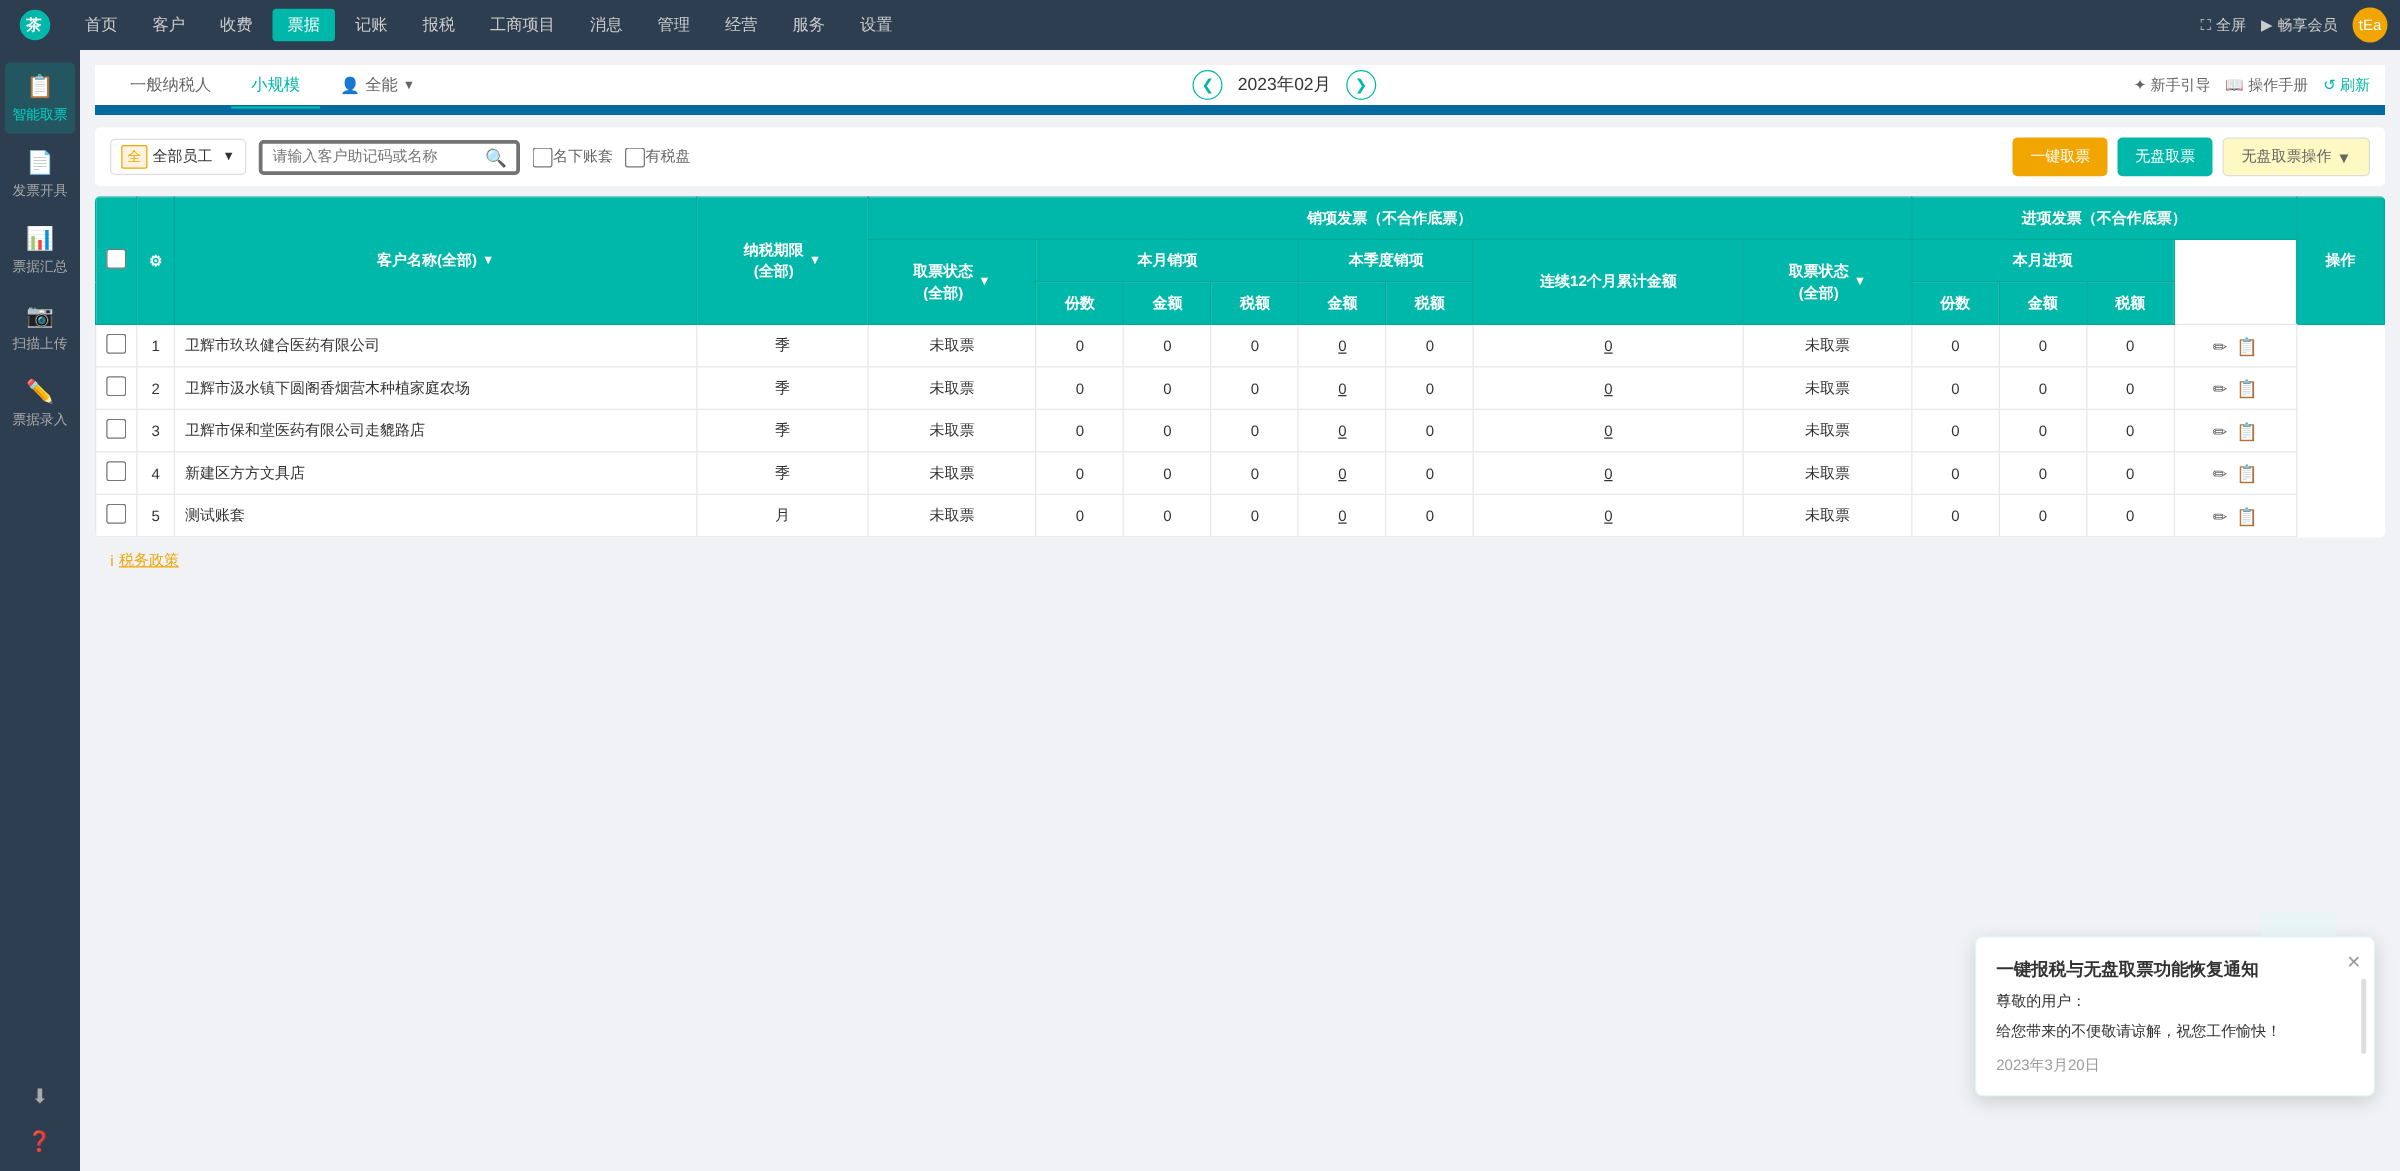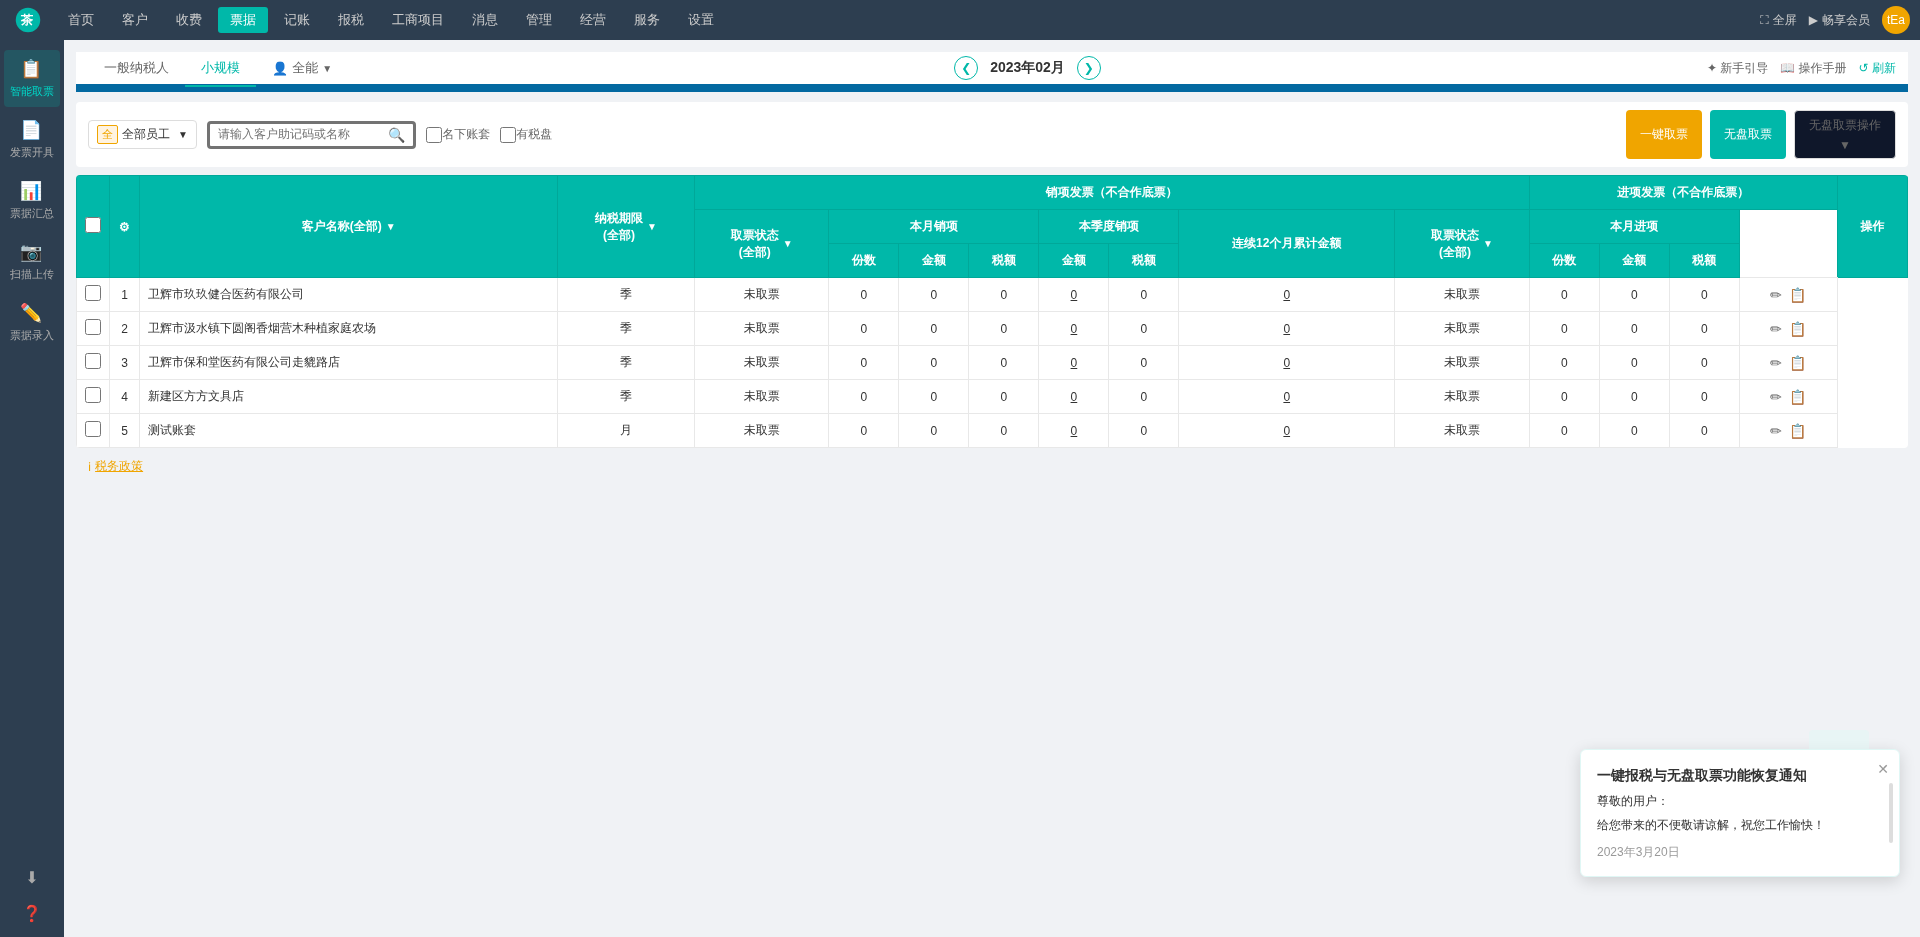--- a/index.html
+++ b/index.html
@@ -127,21 +127,21 @@
     }
     .tab-nav-center {
       flex: 1;
       display: flex;
       align-items: center;
       justify-content: center;
       gap: 12px;
     }
     .tab-nav-year {
       font-size: 14px;
-      font-weight: bold;
+      font-weight: normal;
       color: #333;
       text-align: center;
     }
     .nav-arrow {
       width: 24px; height: 24px;
       border-radius: 50%;
       border: 1px solid #00b8a9;
       display: flex; align-items: center; justify-content: center;
       cursor: pointer;
       color: #00b8a9;
@@ -219,30 +219,29 @@
       background: #00b8a9;
       color: #fff;
       border: none;
       border-radius: 4px;
       padding: 6px 14px;
       font-size: 12px;
       cursor: pointer;
       white-space: nowrap;
     }
     .btn-dropdown {
-      background: #0f172a;
+      background: #fef9c3;
       color: #666;
       border: 1px solid #ddd;
       border-radius: 4px;
       padding: 6px 14px;
       font-size: 12px;
       cursor: pointer;
       display: flex; align-items: center; gap: 4px;
       white-space: nowrap;
-      flex-direction: column;
     }
 
     
     .table-container {
       background: #fff;
       border-radius: 4px;
       overflow: auto;
     }
     table {
       width: 100%;

